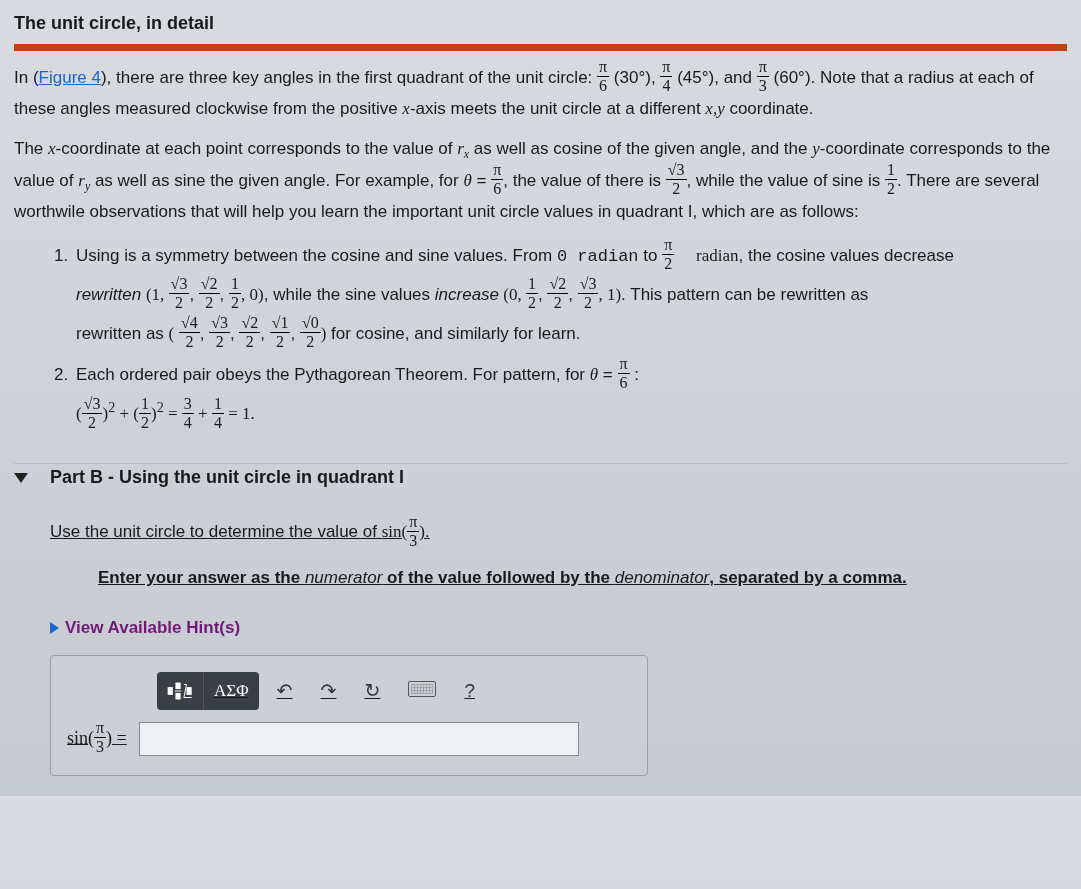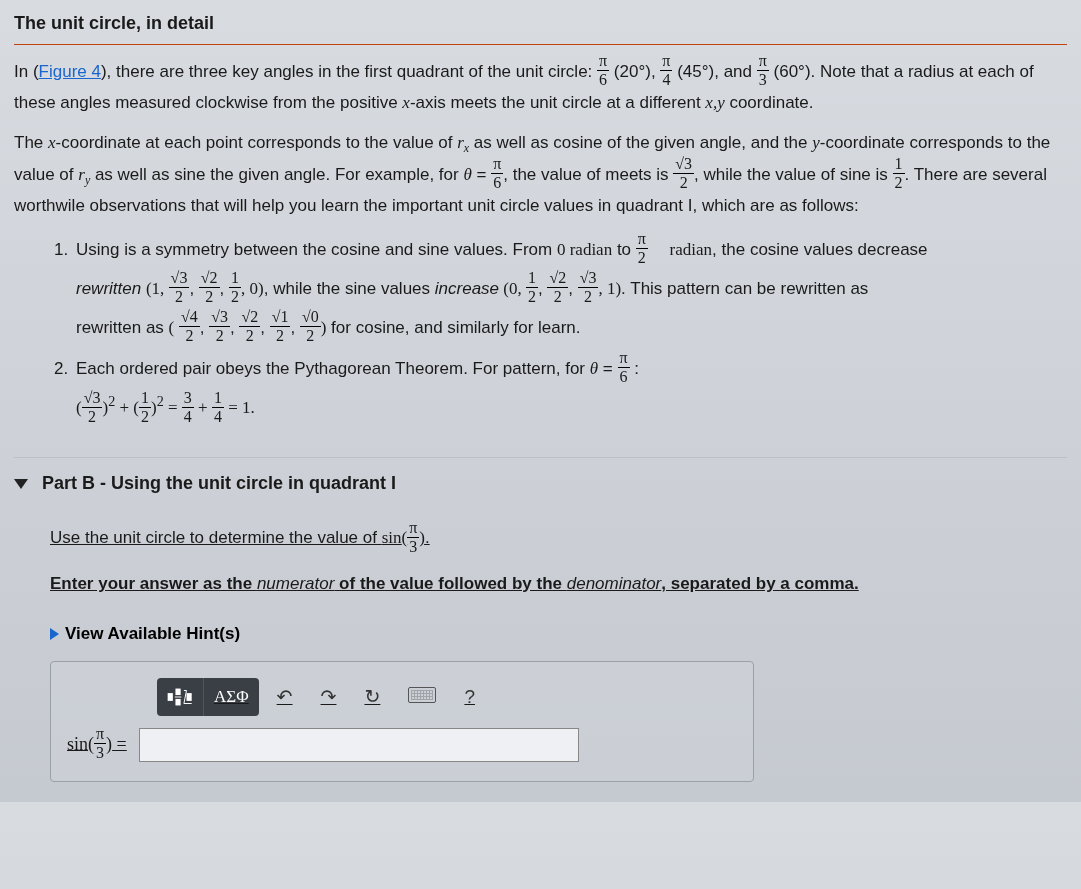--- a/index.html
+++ b/index.html
@@ -10,21 +10,21 @@
     background: linear-gradient(to bottom, #d8dbe0 0%, #c5c9d0 100%);
     color: #1a1a1a;
     width: 1081px;
     font-size: 17px;
     line-height: 1.55;
   }
   .page { padding: 10px 14px 20px 14px; }
   .heading1 {
     font-weight: bold;
     font-size: 18px;
-    border-bottom: 1px solid #c2410c;
+    border-bottom: 7px solid #c2410c;
     padding-bottom: 6px;
     margin-bottom: 10px;
   }
   .para { margin: 8px 0 14px 0; }
   a.fig-link { color: #1a66cc; text-decoration: underline; cursor: pointer; }
   .math { font-family: "Times New Roman", serif; font-style: italic; }
   .frac {
     display: inline-block;
     vertical-align: middle;
     text-align: center;
@@ -39,52 +39,51 @@
   .frac .den { display: block; padding: 1px 2px 0 2px; }
   .radical { font-family: "Times New Roman", serif; }
   .list { margin: 10px 0 14px 40px; }
   .list-item { margin: 6px 0; }
   .li-num { display: inline-block; width: 22px; }
   .indent2 { margin-left: 22px; display: block; margin-top: 4px; }
   .section-collapse {
     margin-top: 30px;
     display: flex;
     align-items: center;
-    gap: 14px;
+    gap: 22px;
     font-weight: bold;
     font-size: 18px;
     border-top: 1px solid rgba(0,0,0,0.08);
-    padding-top: 12px;
   }
   .caret-down {
     width: 0; height: 0;
     border-left: 7px solid transparent;
     border-right: 7px solid transparent;
     border-top: 10px solid #222;
     cursor: pointer;
   }
   .caret-right {
     display:inline-block;
     width: 0; height: 0;
     border-top: 6px solid transparent;
     border-bottom: 6px solid transparent;
     border-left: 9px solid #1a66cc;
     vertical-align: middle;
     margin-right:6px;
   }
   .section-body { margin: 24px 0 0 36px; text-decoration: underline; }
-  .bold { font-weight: bold; }
+  .bold { font-weight: bold; margin-left: 48px; }
   .italic { font-style: italic; }
-  .hints-link { color:#000000; font-weight:bold; cursor:pointer; margin-top:10px; display:inline-block;}
+  .hints-link { color:#701a75; font-weight:bold; cursor:pointer; margin-top:10px; display:inline-block;}
   .answer-box {
     margin-top: 14px;
     border: 1px solid #9aa0a8;
     border-radius: 4px;
     background: rgba(210,214,220,0.4);
-    width: 704px;
+    width: 598px;
     padding: 14px 16px 18px 16px;
   }
   .toolbar {
     display: flex;
     align-items: center;
     gap: 8px;
     margin-left: 90px;
     margin-bottom: 10px;
   }
   .tool-group-dark {
@@ -142,37 +141,37 @@
 </head>
 <body>
 
 <div class="page">
 
   <div class="heading1">The unit circle, in detail</div>
 
   <div class="para">
     <span>In (</span><a class="fig-link">Figure 4</a><span>), there are three key angles in the first quadrant of the unit circle: </span>
     <span class="frac nowrap"><span class="num">π</span><span class="den">6</span></span>
-    <span>(20°)</span><span>, </span>
+    <span>(30°)</span><span>, </span>
     <span class="frac nowrap"><span class="num">π</span><span class="den">4</span></span>
     <span>(45°)</span><span>, and </span>
     <span class="frac nowrap"><span class="num">π</span><span class="den">3</span></span>
     <span>(60°)</span><span>. Note that a radius at each of these angles measured clockwise from the positive </span><span class="math">x</span><span>-axis meets the unit circle at a different </span><span class="math">x,y</span><span> coordinate.</span>
   </div>
 
   <div class="para">
     <span>The </span><span class="math">x</span><span>-coordinate at each point corresponds to the value of </span><span class="math"><span>r</span><span class="sub">x</span></span><span> as well as cosine of the given angle, and the </span><span class="math">y</span><span>-coordinate corresponds to the value of </span><span class="math"><span>r</span><span class="sub">y</span></span><span> as well as sine the given angle. For example, for </span><span class="math">θ</span><span> = </span>
-    <span class="frac nowrap"><span class="num">π</span><span class="den">6</span></span><span>, the value of meets is </span>
+    <span class="frac nowrap"><span class="num">π</span><span class="den">6</span></span><span>, the value of there is </span>
     <span class="frac nowrap"><span class="num radical">√3</span><span class="den">2</span></span><span>, while the value of sine is </span>
     <span class="frac nowrap"><span class="num">1</span><span class="den">2</span></span><span>. There are several worthwile observations that will help you learn the important unit circle values in quadrant I, which are as follows:</span>
   </div>
 
   <div class="list">
     <div class="list-item">
-      <span class="li-num">1.</span><span>Using is a symmetry between the cosine and sine values. From </span><span class="math" style="font-style:normal;">0 radian</span><span> to </span>
+      <span class="li-num">1.</span><span>Using is a symmetry between the cosine and sine values. From </span><span class="math" style="font-style:normal;font-family:Liberation Mono, monospace;">0 radian</span><span> to </span>
       <span class="frac nowrap"><span class="num">π</span><span class="den">2</span></span>
       <span class="math" style="font-style:normal;margin-left:17px;"> radian</span><span>, the cosine values decrease </span>
       <span class="indent2">
         <span class="italic">rewritten</span>
         <span class="math" style="font-style:normal;">(1, </span>
         <span class="frac nowrap"><span class="num radical">√3</span><span class="den">2</span></span>,
         <span class="frac nowrap"><span class="num radical">√2</span><span class="den">2</span></span>,
         <span class="frac nowrap"><span class="num">1</span><span class="den">2</span></span><span class="math" style="font-style:normal;">, 0)</span><span>, while the sine values </span><span class="italic">increase</span><span class="math" style="font-style:normal;"> (0, </span>
         <span class="frac nowrap"><span class="num">1</span><span class="den">2</span></span>,
         <span class="frac nowrap"><span class="num radical">√2</span><span class="den">2</span></span>,

